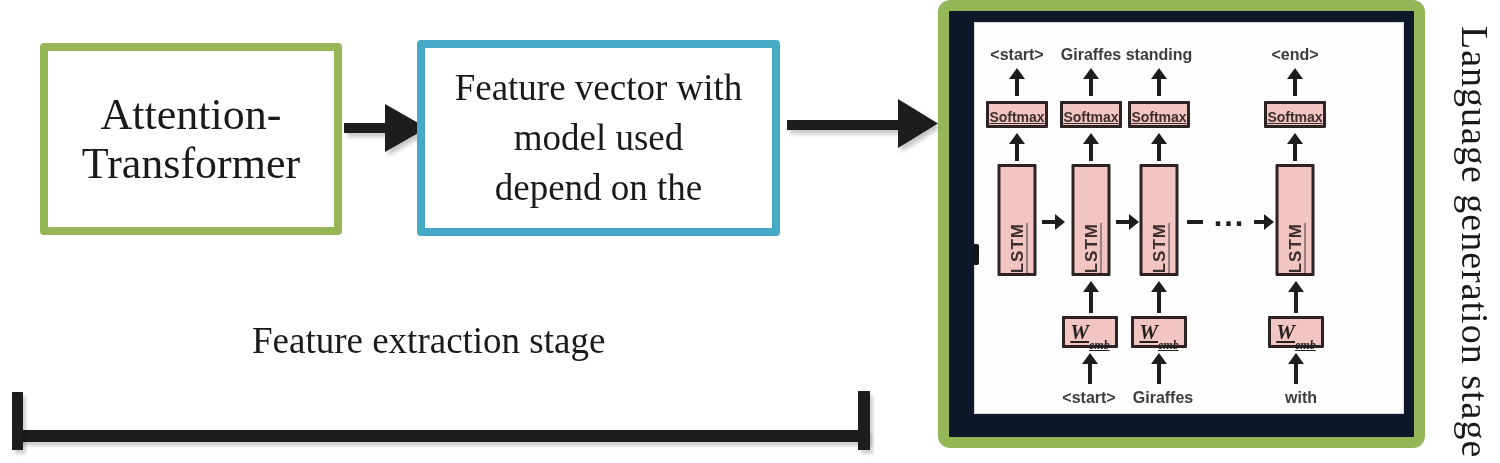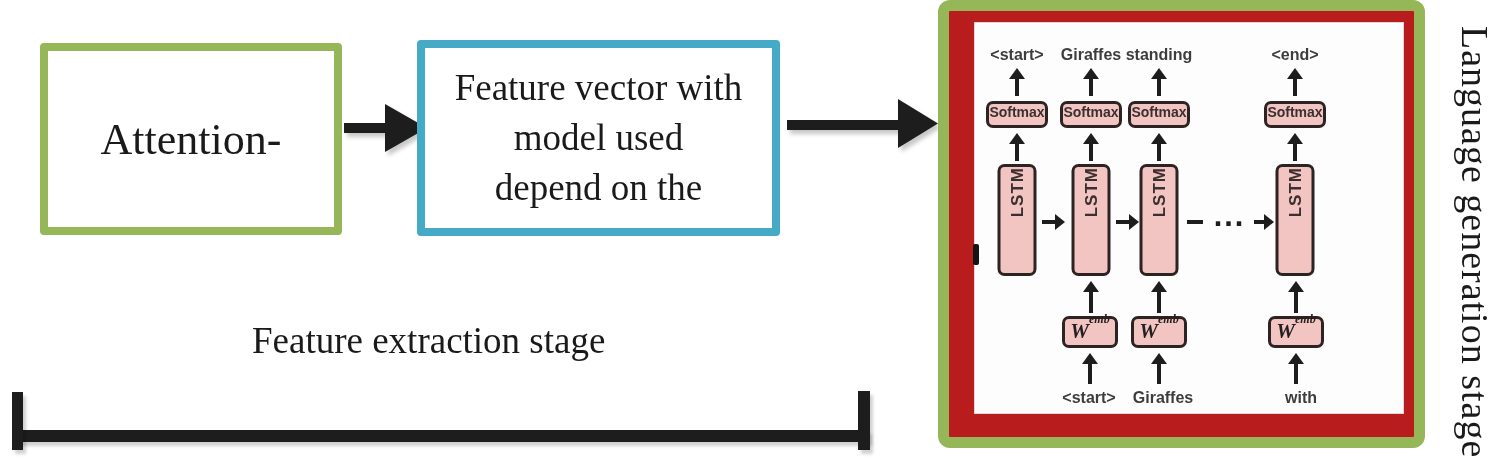--- a/index.html
+++ b/index.html
@@ -27,30 +27,30 @@
             line-height:1;writing-mode:vertical-rl;white-space:nowrap;}
 
   
   .bracket{position:absolute;background:var(--ink);box-shadow:3px 4px 3px rgba(0,0,0,.18);}
   .bracket-hbar{left:12px;top:430px;width:857px;height:12px;}
   .bracket-capL{left:12px;top:392px;width:11px;height:58px;}
   .bracket-capR{left:858px;top:391px;width:12px;height:59px;}
 
   
   .lstm-outer{position:absolute;left:938px;top:0;width:487px;height:448px;box-sizing:border-box;
-              border:11px solid var(--green);border-radius:12px;background:#b91c1c;}
+              border:11px solid var(--green);border-radius:12px;background:#0f172a;}
   .panel{position:absolute;left:25px;top:11px;width:430px;height:392px;box-sizing:border-box;
          background:#fefdfd;border:1px solid #d9d9d9;
          font-family:"Liberation Sans",sans-serif;color:var(--diagram-text);}
 
   .dword{position:absolute;transform:translateX(-50%);font-weight:bold;font-size:16px;
          white-space:nowrap;color:var(--diagram-text);}
   .pinkbox{position:absolute;transform:translateX(-50%);background:var(--pink);
-           border:3px solid var(--pink-border);border-radius:7px;box-sizing:border-box;
-           display:flex;align-items:flex-start;justify-content:center;}
+           border:3px solid var(--pink-border);border-radius:1px;box-sizing:border-box;
+           display:flex;align-items:flex-end;justify-content:center;text-decoration:underline;}
   .smbox{width:62px;height:27px;top:78px;font-weight:bold;font-size:14px;color:var(--diagram-accent);}
   .lstmbox{width:39px;height:112px;top:141px;}
   .lstmbox .vtext{writing-mode:vertical-rl;transform:rotate(180deg);font-weight:bold;
            font-size:17px;letter-spacing:1px;color:var(--diagram-accent);}
   .wembbox{width:56px;height:32px;top:293px;font-family:"Liberation Serif",serif;
            font-style:italic;color:#241f1f;font-size:21px;font-weight:bold;}
   .wembbox sub{font-size:12px;line-height:0;}
 
   .varrow{position:absolute;width:4px;background:var(--ink);transform:translateX(-50%);}
   .varrow::before{content:'';position:absolute;top:-11px;left:50%;transform:translateX(-50%);
@@ -67,20 +67,21 @@
   .artifact{position:absolute;left:-2px;top:221px;width:6px;height:21px;background:#151515;
         border-radius:2px;}
 </style>
 </head>
 <body>
 
 <div class="canvas">
 
   <div class="flowbox box-transformer">
     <div>Attention-</div>
+    <div>Transformer</div>
   </div>
 
   <svg class="big-arrow" style="left:344px;top:104px" width="84" height="48" viewBox="0 0 84 48">
     <rect class="shape" x="0" y="19" width="45" height="10"></rect>
     <polygon class="shape" points="41,0 83,24 41,48"></polygon>
   </svg>
 
   <div class="flowbox box-feature">
     <div>Feature vector with</div>
     <div>model used</div>

